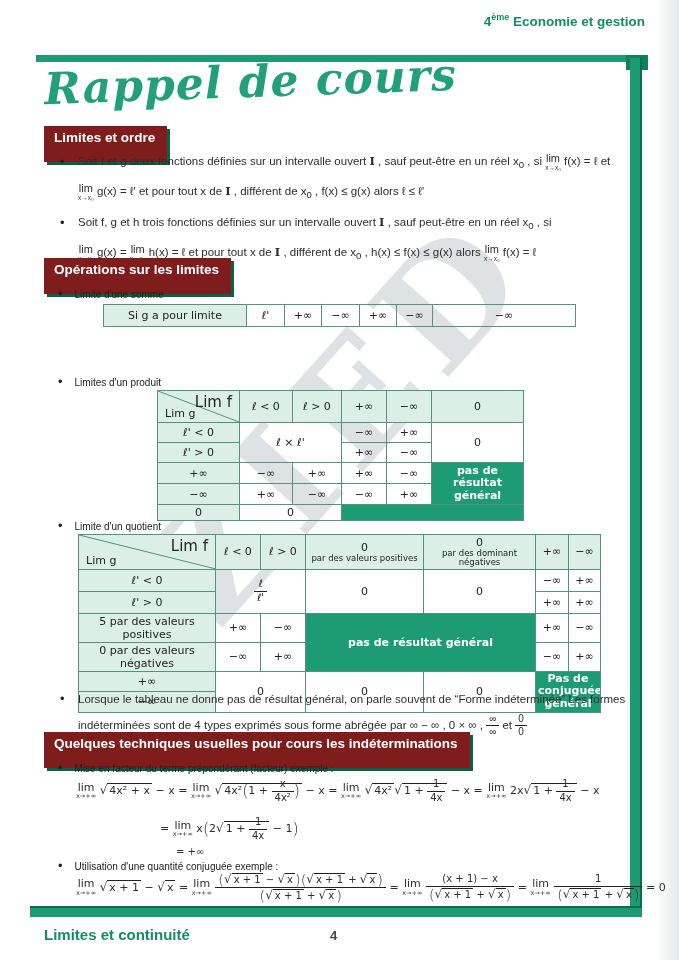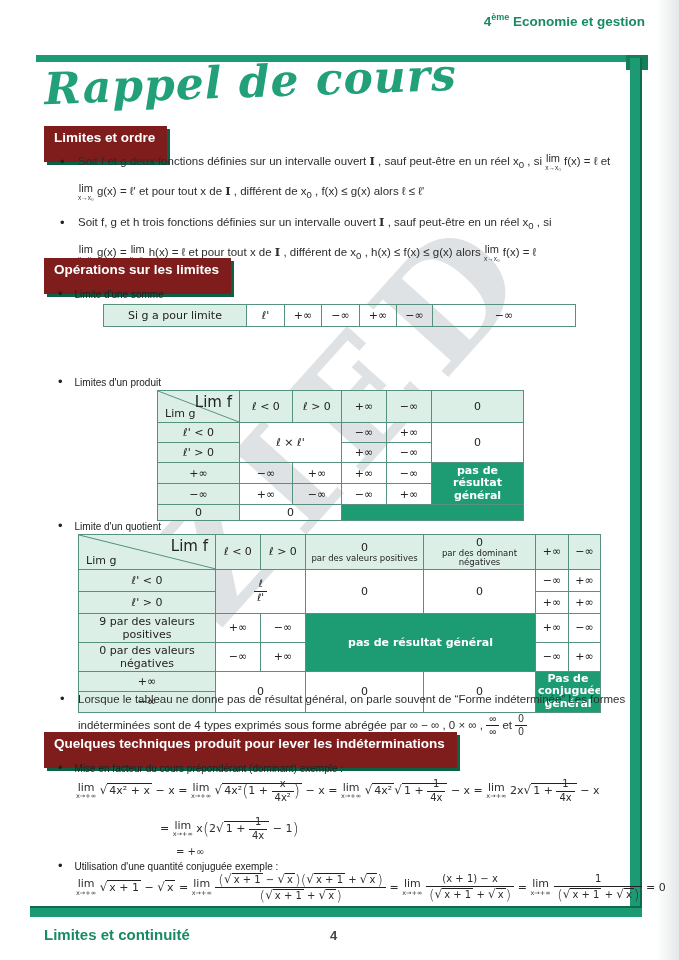--- a/index.html
+++ b/index.html
@@ -221,21 +221,21 @@
     <td rowspan="2">0</td>
     <td>−∞</td>
     <td>+∞</td>
   </tr>
   <tr style="height:22px">
     <td class="t">ℓ' &gt; 0</td>
     <td>+∞</td>
     <td>+∞</td>
   </tr>
   <tr style="height:22px">
-    <td class="t small">9 par des valeurs positives</td>
+    <td class="t small">5 par des valeurs positives</td>
     <td>+∞</td>
     <td>−∞</td>
     <td rowspan="2" colspan="2" class="g gbig">pas de résultat général</td>
     <td>+∞</td>
     <td>−∞</td>
   </tr>
   <tr style="height:22px">
     <td class="t small">0 par des valeurs négatives</td>
     <td>−∞</td>
     <td>+∞</td>
@@ -254,22 +254,22 @@
   <tr style="height:12px">
     <td class="t tiny">−∞</td>
   </tr>
 </tbody>
   </table>
 
 <div class="note" style="left:52px;top:686px;width:576px">
   <div class="bullet">Lorsque le tableau ne donne pas de résultat général, on parle souvent de “Forme indéterminée”  Les formes<br>indéterminées sont de 4 types exprimés sous forme abrégée par  ∞ − ∞ ,  0 × ∞ ,  <span class="fr"><span class="n">∞</span><span class="d">∞</span></span>  et  <span class="fr"><span class="n">0</span><span class="d">0</span></span></div>
 </div>
 
-<div class="banner" style="left:44px;top:732px">Quelques techniques produit pour lever les indéterminations</div>
-<div class="subhead" style="left:58px;top:760px">Mise en facteur du cours prépondérant (dominant) exemple :</div>
+<div class="banner" style="left:44px;top:732px">Quelques techniques usuelles pour cours les indéterminations</div>
+<div class="subhead" style="left:58px;top:760px">Mise en facteur du terme prépondérant (facteur) exemple :</div>
 <div class="mathline" style="left:76px;top:778px"><span class="lm"><span class="l">lim</span><span class="s">x→+∞</span></span> <span class="sq"><span class="r">√</span><span class="ov">4x² + x</span></span> − x  =  <span class="lm"><span class="l">lim</span><span class="s">x→+∞</span></span> <span class="sq"><span class="r">√</span><span class="ov">4x²<span class="bp">(</span>1 + <span class="fr"><span class="n">x</span><span class="d">4x²</span></span><span class="bp">)</span></span></span> − x  =  <span class="lm"><span class="l">lim</span><span class="s">x→+∞</span></span> <span class="sq"><span class="r">√</span><span class="ov">4x²</span></span><span class="sq"><span class="r">√</span><span class="ov">1 + <span class="fr"><span class="n">1</span><span class="d">4x</span></span></span></span> − x  =  <span class="lm"><span class="l">lim</span><span class="s">x→+∞</span></span> 2x<span class="sq"><span class="r">√</span><span class="ov">1 + <span class="fr"><span class="n">1</span><span class="d">4x</span></span></span></span> − x</div>
 <div class="mathline" style="left:160px;top:816px">=  <span class="lm"><span class="l">lim</span><span class="s">x→+∞</span></span> x<span class="bp">(</span>2<span class="sq"><span class="r">√</span><span class="ov">1 + <span class="fr"><span class="n">1</span><span class="d">4x</span></span></span></span> − 1<span class="bp">)</span></div>
 <div class="mathline" style="left:176px;top:846px;font-size:10px">= +∞</div>
 <div class="subhead" style="left:58px;top:858px">Utilisation d'une quantité conjuguée exemple :</div>
 <div class="mathline" style="left:76px;top:872px"><span class="lm"><span class="l">lim</span><span class="s">x→+∞</span></span> <span class="sq"><span class="r">√</span><span class="ov">x + 1</span></span> − <span class="sq"><span class="r">√</span><span class="ov">x</span></span>  =  <span class="lm"><span class="l">lim</span><span class="s">x→+∞</span></span> <span class="fr"><span class="n"><span class="bp">(</span><span class="sq"><span class="r">√</span><span class="ov">x + 1</span></span> − <span class="sq"><span class="r">√</span><span class="ov">x</span></span><span class="bp">)</span><span class="bp">(</span><span class="sq"><span class="r">√</span><span class="ov">x + 1</span></span> + <span class="sq"><span class="r">√</span><span class="ov">x</span></span><span class="bp">)</span></span><span class="d"><span class="bp">(</span><span class="sq"><span class="r">√</span><span class="ov">x + 1</span></span> + <span class="sq"><span class="r">√</span><span class="ov">x</span></span><span class="bp">)</span></span></span>  =  <span class="lm"><span class="l">lim</span><span class="s">x→+∞</span></span> <span class="fr"><span class="n">(x + 1) − x</span><span class="d"><span class="bp">(</span><span class="sq"><span class="r">√</span><span class="ov">x + 1</span></span> + <span class="sq"><span class="r">√</span><span class="ov">x</span></span><span class="bp">)</span></span></span>  =  <span class="lm"><span class="l">lim</span><span class="s">x→+∞</span></span> <span class="fr"><span class="n">1</span><span class="d"><span class="bp">(</span><span class="sq"><span class="r">√</span><span class="ov">x + 1</span></span> + <span class="sq"><span class="r">√</span><span class="ov">x</span></span><span class="bp">)</span></span></span> = 0</div>
 
 <div class="footer-left">Limites et continuité</div>
 <div class="footer-num">4</div>
 
 </body></html>

